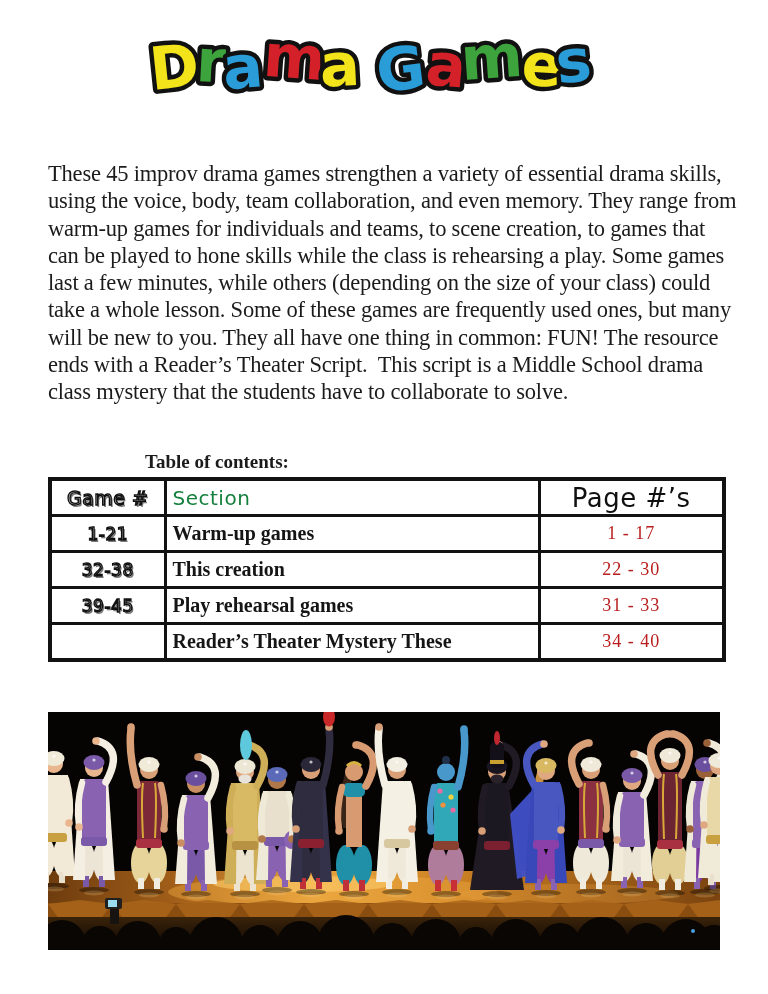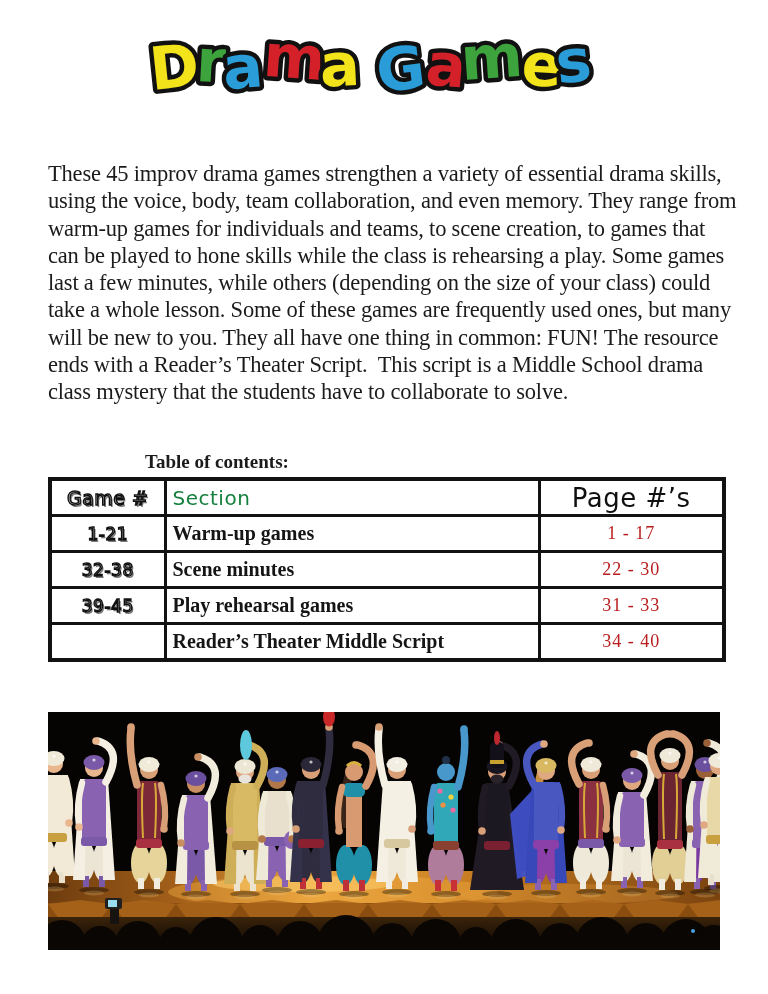--- a/index.html
+++ b/index.html
@@ -90,31 +90,31 @@
       </tr>
     </thead>
     <tbody id="toc-body">
         <tr>
           <td class="fun fun-outline game">1-21</td>
           <td class="section">Warm-up games</td>
           <td class="pages">1 - 17</td>
         </tr>
         <tr>
           <td class="fun fun-outline game">32-38</td>
-          <td class="section">Scene minutes</td>
+          <td class="section">This creation</td>
           <td class="pages">22 - 30</td>
         </tr>
         <tr>
           <td class="fun fun-outline game">39-45</td>
           <td class="section">Play rehearsal games</td>
           <td class="pages">31 - 33</td>
         </tr>
         <tr>
           <td class="fun fun-outline game"></td>
-          <td class="section">Reader’s Theater Middle Script</td>
+          <td class="section">Reader’s Theater Mystery These</td>
           <td class="pages">34 - 40</td>
         </tr>
       </tbody>
   </table>
 
   <svg id="stage-photo" viewBox="0 0 672 238" preserveAspectRatio="none">
       <defs>
         <linearGradient id="floorG" x1="0" y1="0" x2="1" y2="0">
           <stop offset="0%" stop-color="#6e3c0e"></stop>
           <stop offset="20%" stop-color="#a5611a"></stop>

